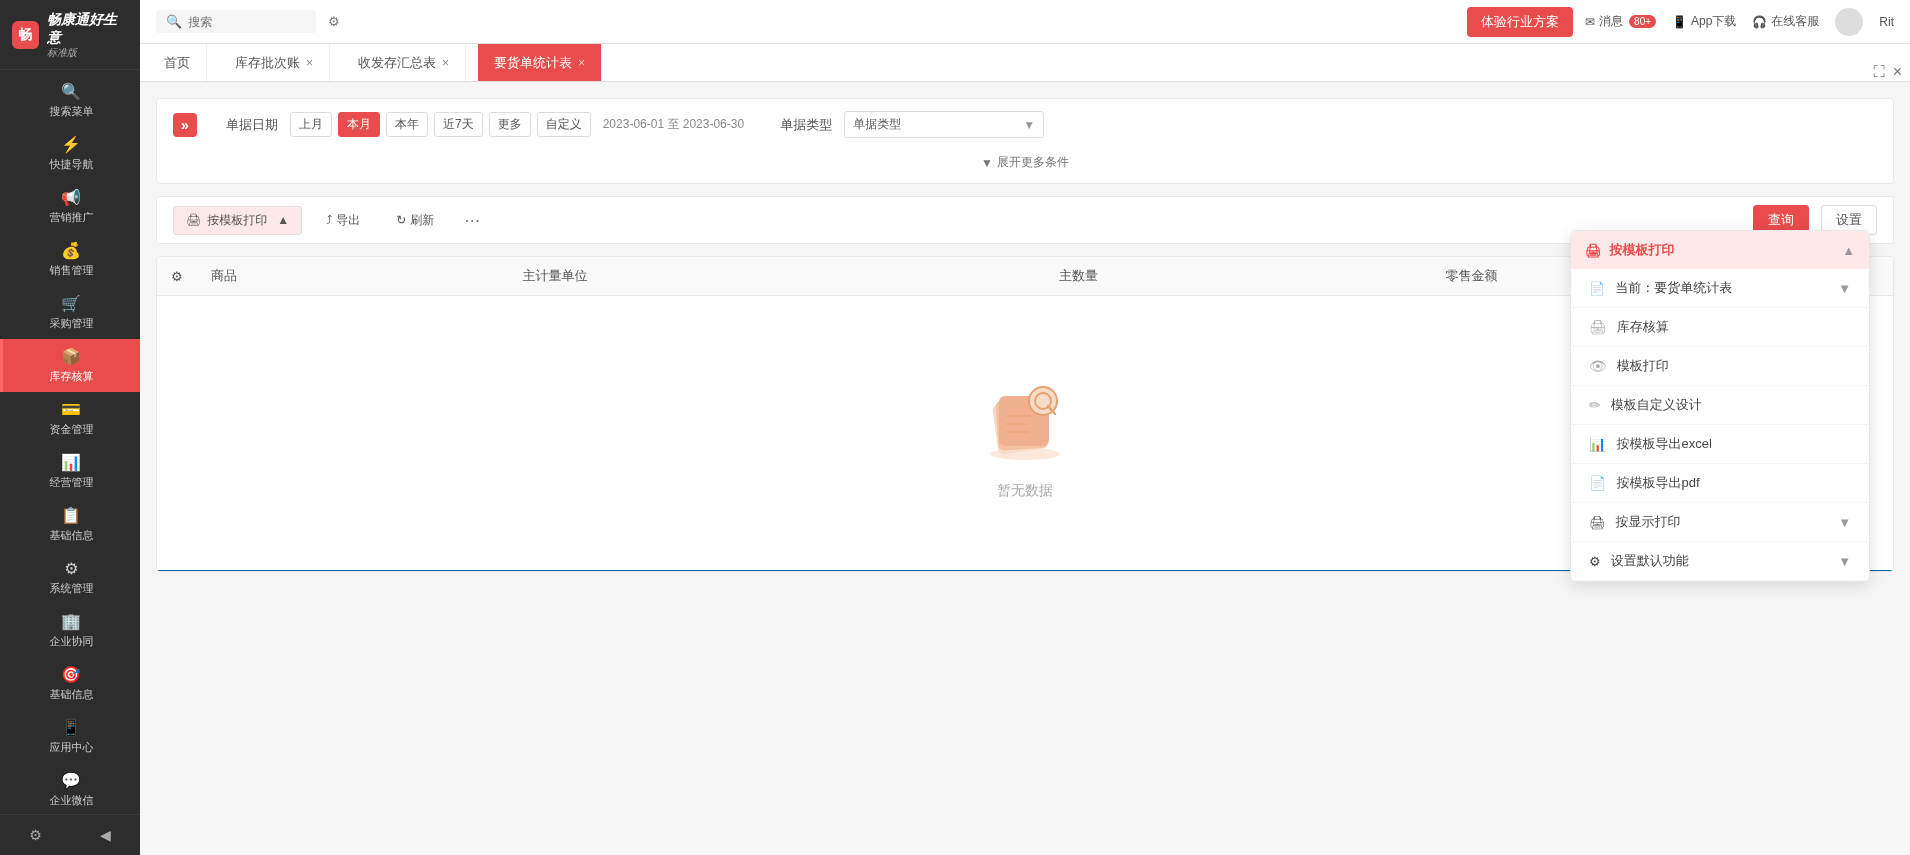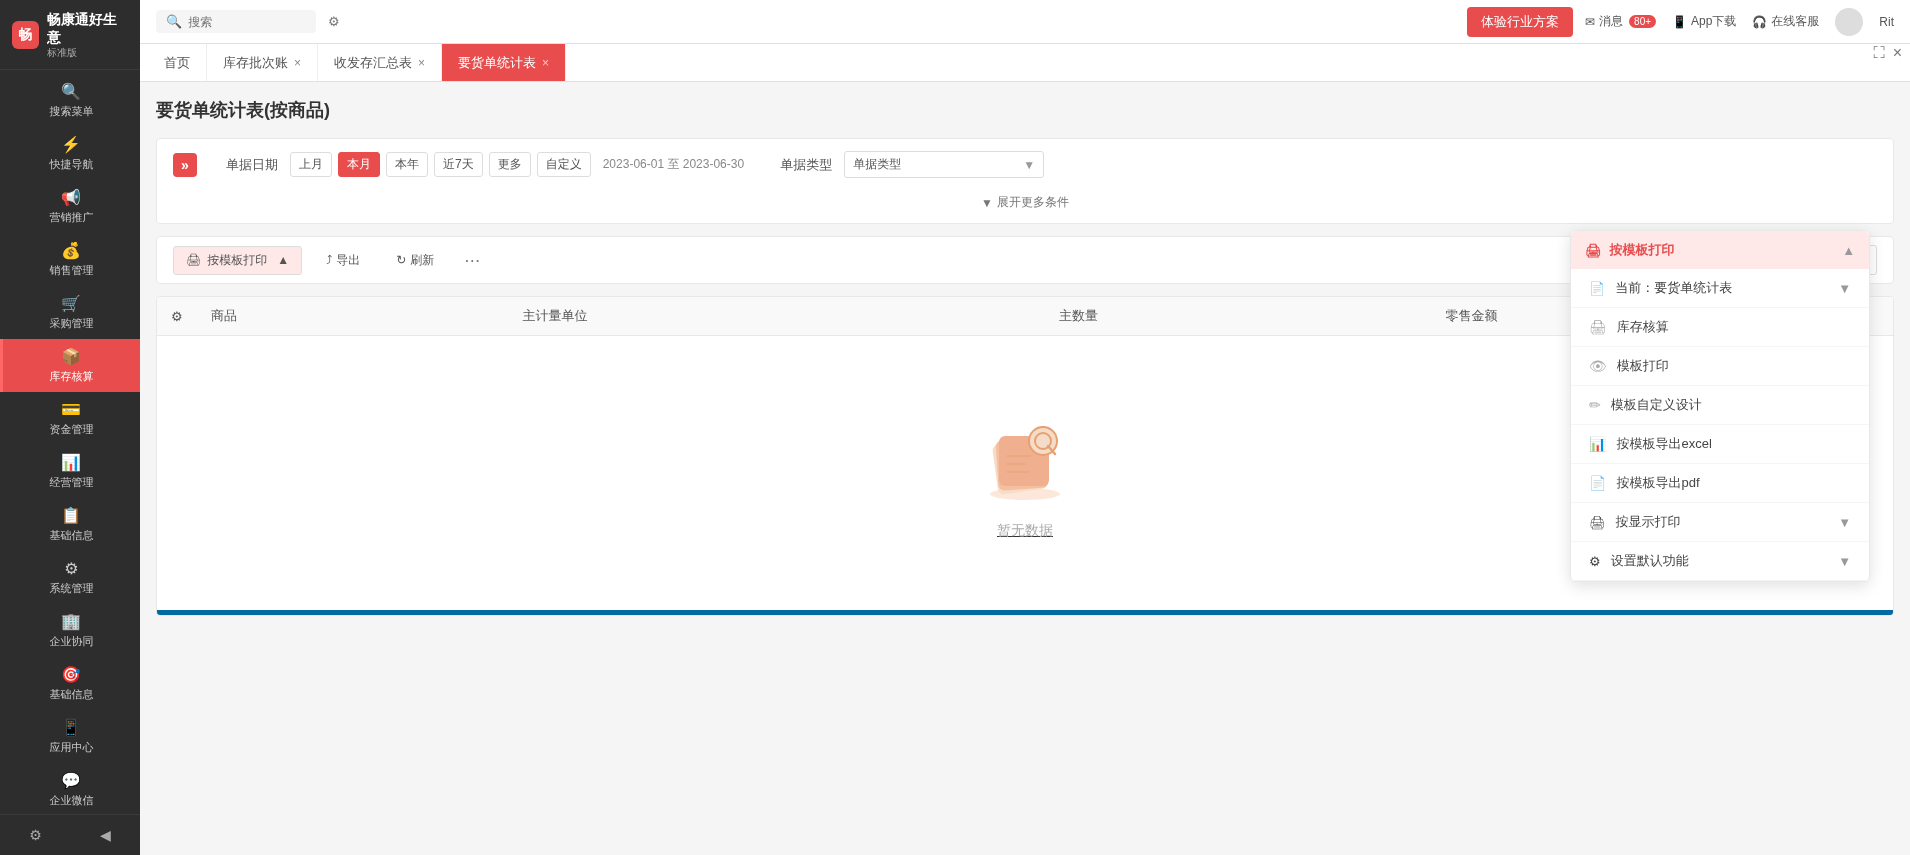--- a/index.html
+++ b/index.html
@@ -21,21 +21,21 @@
       gap: 8px;
       border-bottom: 1px solid #3a3a3a;
     }
     .sidebar-logo-icon {
       width: 28px; height: 28px;
       background: #e84c4c;
       border-radius: 6px;
       display: flex; align-items: center; justify-content: center;
       color: white; font-size: 14px; font-weight: bold;
     }
-    .sidebar-logo-text { color: #fff; font-size: 12px; line-height: 1.3; }
+    .sidebar-logo-text { color: #fff; font-size: 12px; line-height: 1.3; font-style: italic; }
     .sidebar-logo-text .main { font-size: 14px; font-weight: bold; }
     .sidebar-logo-text .sub { font-size: 10px; color: #aaa; }
 
     .sidebar-nav { flex: 1; overflow-y: auto; padding: 4px 0; }
     .sidebar-nav::-webkit-scrollbar { width: 4px; }
     .sidebar-nav::-webkit-scrollbar-thumb { background: #555; }
 
     .sidebar-item {
       display: flex; flex-direction: column; align-items: center;
       padding: 8px 6px;
@@ -102,24 +102,24 @@
     }
     .topbar-avatar { width: 28px; height: 28px; background: #ddd; border-radius: 50%; }
     .topbar-username { color: #555; font-size: 12px; }
     .topbar-settings-icon { color: #777; cursor: pointer; }
 
     
     .tabsbar {
       background: #fff;
       border-bottom: 1px solid #e0e0e0;
       display: flex;
-      align-items: flex-start;
+      align-items: flex-end;
       padding: 0 8px;
       height: 38px;
-      gap: 0;
+      gap: 12px;
     }
     .tab-item {
       padding: 8px 16px;
       cursor: pointer;
       color: #555;
       font-size: 13px;
       display: flex; align-items: center; gap: 6px;
       border-right: 1px solid #eee;
       white-space: nowrap;
       height: 100%;
@@ -234,22 +234,21 @@
     thead tr { background: #f9f9f9; }
     th {
       padding: 10px 14px; text-align: left;
       font-size: 13px; color: #555; font-weight: 500;
       border-bottom: 1px solid #e8e8e8;
       white-space: nowrap;
     }
     td {
       padding: 10px 14px;
       font-size: 13px; color: #333;
-      border-bottom: 5px solid #0369a1;
-      text-decoration: underline;
+      border-bottom: 1px solid #0369a1;
     }
     .th-checkbox { width: 40px; }
 
     
     .empty-state {
       display: flex; flex-direction: column; align-items: center; justify-content: center;
       padding: 60px 0;
     }
     .empty-icon {
       width: 100px; height: 100px;
@@ -425,21 +424,20 @@
         <span class="tab-close">×</span>
       </div>
       <div class="tabs-right">
       <span class="tabs-maximize">⛶</span>
       <span class="tabs-close">×</span>
     </div>
   </div>
 
   <div class="page-content">
 
-    <div class="page-title">要货单统计表(按商品)</div>
 
     <div class="filter-bar">
       <button class="filter-expand-btn">»</button>
       <span class="filter-label">单据日期</span>
       <div class="date-btns">
 
       <button class="date-btn">上月</button>
           <button class="date-btn active">本月</button>
           <button class="date-btn">本年</button>
           <button class="date-btn">近7天</button>

